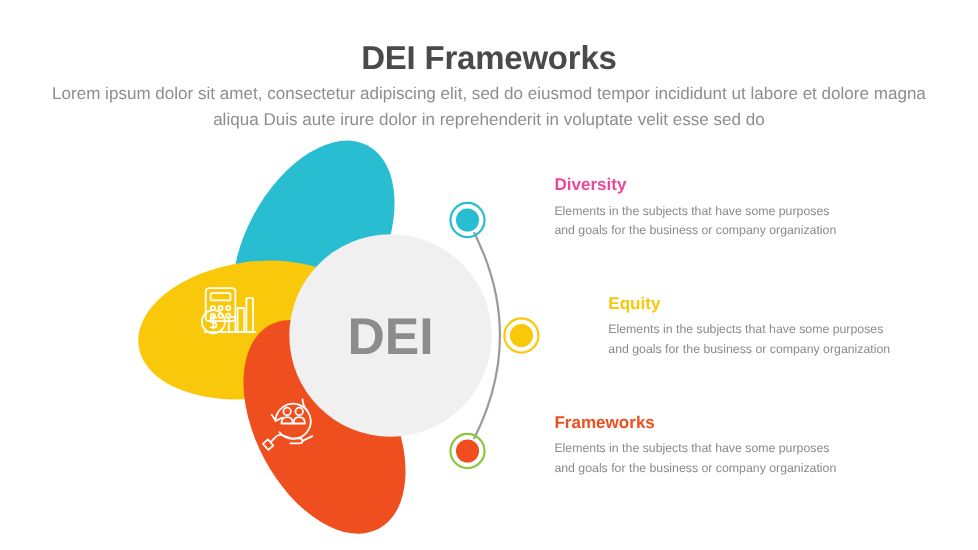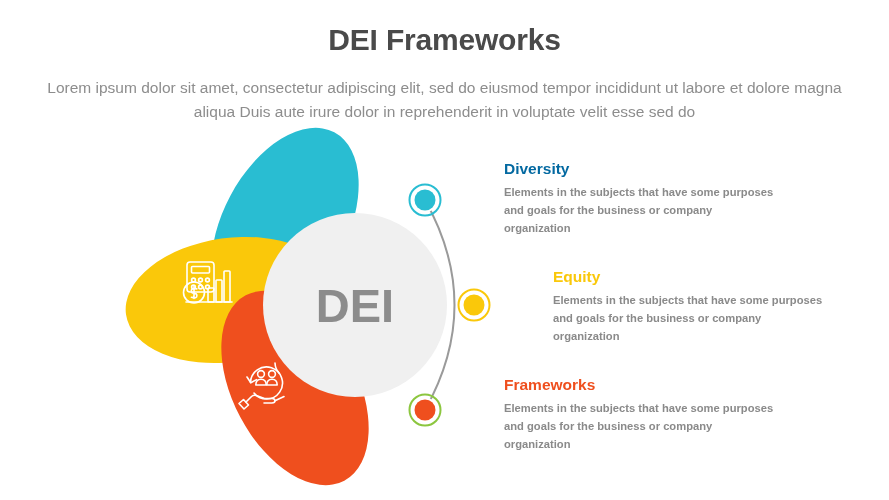--- a/index.html
+++ b/index.html
@@ -11,33 +11,33 @@
     height: 500px;
     background: #ffffff;
     font-family: "Liberation Sans", sans-serif;
     overflow: hidden;
     position: relative;
   }
 
   
   .header {
     width: 100%;
-    padding-top: 22px;
+    padding-top: 36px;
     text-align: center;
   }
   .page-title {
     font-size: 30px;
     font-weight: bold;
     color: #4a4a4a;
     letter-spacing: -0.2px;
     margin: 0;
     line-height: 1.2;
   }
   .page-subtitle {
-    margin: 18px auto 0 auto;
+    margin: 2px auto 0 auto;
     width: 820px;
     font-size: 15.5px;
     line-height: 1.55;
     color: #8d8d8d;
     font-weight: 400;
   }
 
   
   .stage {
     position: absolute;
@@ -61,21 +61,20 @@
     font-size: 15.5px;
     font-weight: bold;
     margin: 0 0 4px 0;
     line-height: 1.2;
   }
   .info-desc {
     font-size: 11.2px;
     line-height: 1.62;
     color: #8a8a8a;
     margin: 0;
-    font-weight: bold;
   }
 
   #block-diversity  { left: 504px; top:  40px; }
   #block-equity     { left: 553px; top: 148px; }
   #block-inclusion  { left: 504px; top: 256px; }
 </style>
 </head>
 <body>
 
 <div class="header">
@@ -156,21 +155,21 @@
     </g>
 
     <g>
       <circle cx="425" cy="290" r="15.5" fill="none" stroke="#8cc63f" stroke-width="2"></circle>
       <circle cx="425" cy="290" r="12.5" fill="#ffffff"></circle>
       <circle cx="425" cy="290" r="10.5" fill="#ef4f1e"></circle>
     </g>
   </svg>
 
   <div class="info-block" id="block-diversity">
-    <div class="info-title" style="color:#0369a1">Diversity</div>
+    <div class="info-title" style="color:#ec4899">Diversity</div>
     <div class="info-desc">Elements in the subjects that have some purposes and goals for the business or company organization</div>
   </div>
 
   <div class="info-block" id="block-equity">
     <div class="info-title" style="color:#fac80a">Equity</div>
     <div class="info-desc">Elements in the subjects that have some purposes and goals for the business or company organization</div>
   </div>
 
   <div class="info-block" id="block-inclusion">
     <div class="info-title" style="color:#ef4f1e">Frameworks</div>

